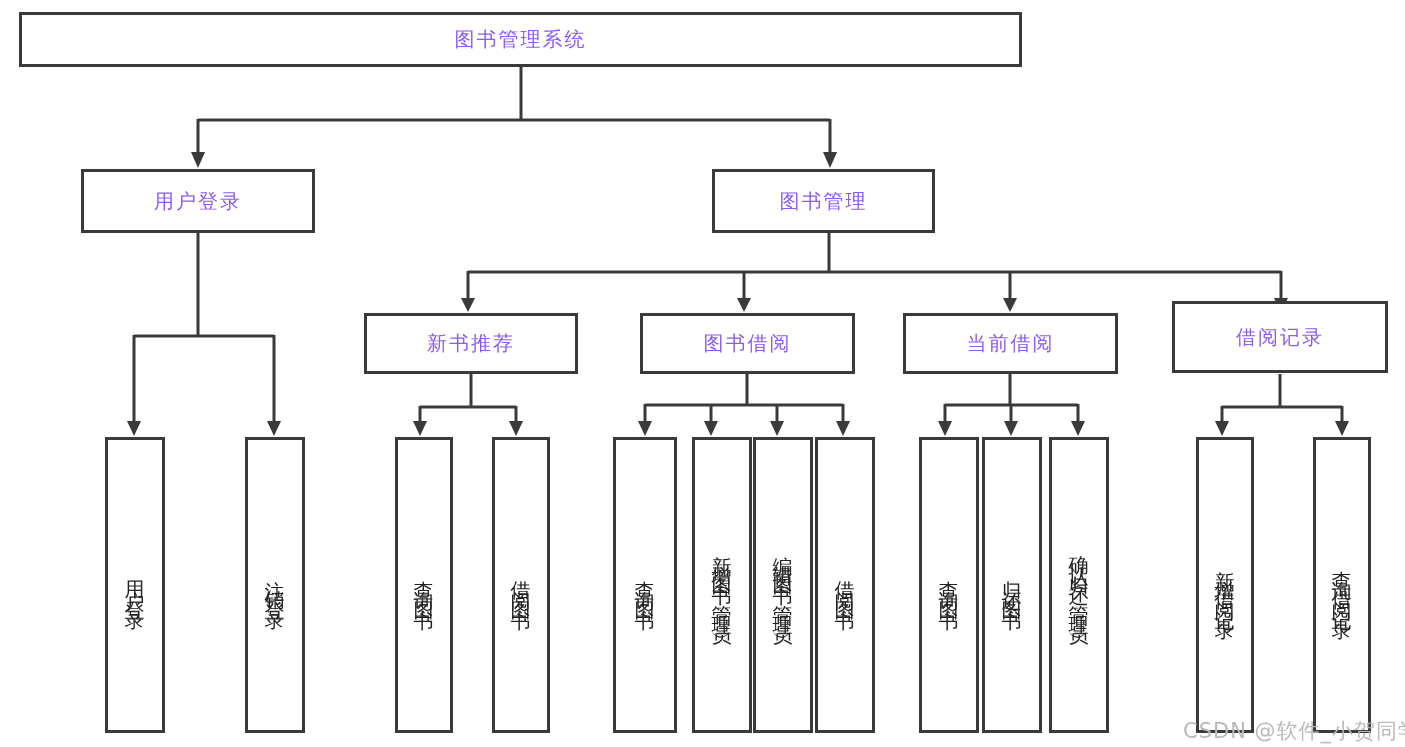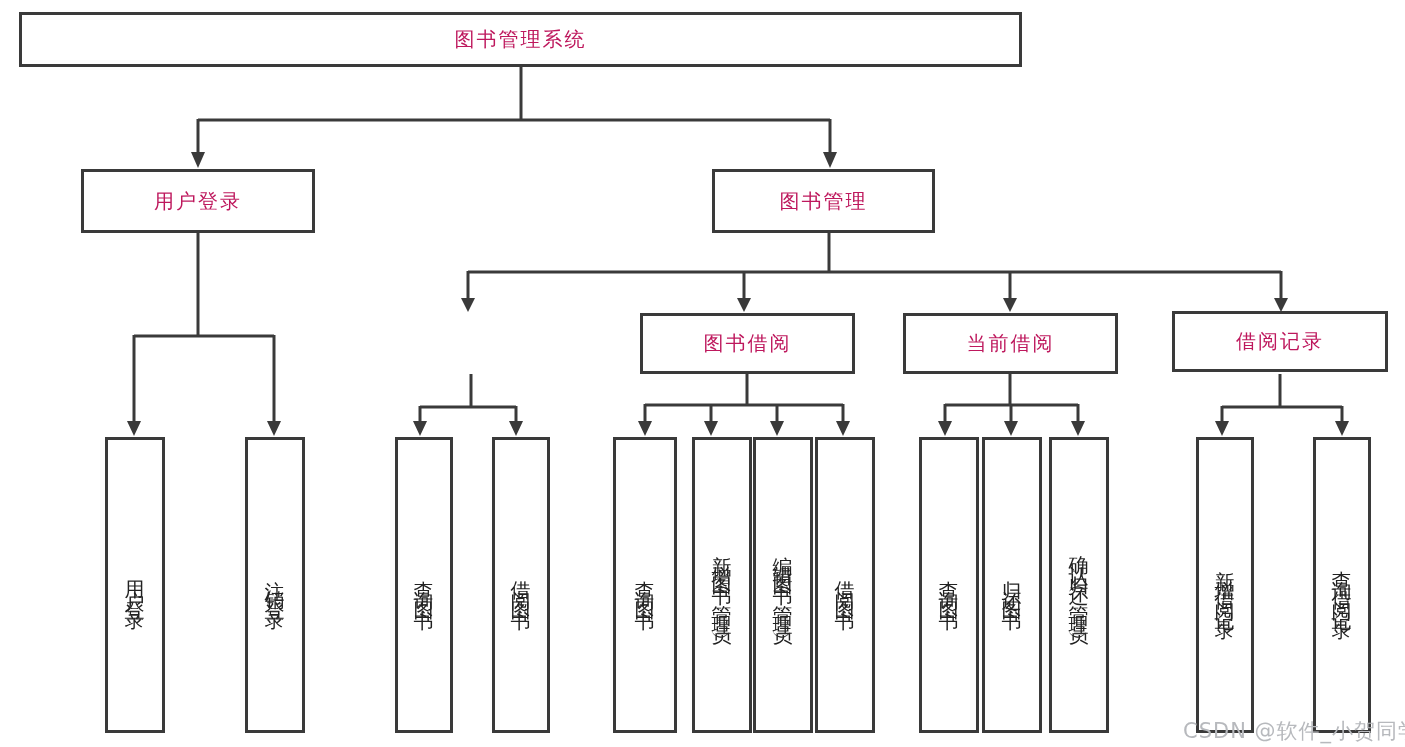--- a/index.html
+++ b/index.html
@@ -23,21 +23,21 @@
     pointer-events: none;
   }
   .node {
     position: absolute;
     box-sizing: border-box;
     border: 3px solid #3a3a3a;
     background: #ffffff;
     display: flex;
     align-items: center;
     justify-content: center;
-    color: #be185d;
+    color: #8b5cf6;
     font-size: 20px;
     letter-spacing: 2px;
     white-space: nowrap;
   }
   .leaf {
     position: absolute;
     box-sizing: border-box;
     border: 3px solid #3a3a3a;
     background: #ffffff;
     width: 60px;
@@ -135,23 +135,24 @@
       <polygon points="1215,421 1229,421 1222,436"></polygon>
       <polygon points="1335,421 1349,421 1342,436"></polygon>
     </g>
   </svg>
 
   <div class="node" style="left:19px; top:12px; width:1003px; height:55px;">图书管理系统</div>
 
   <div class="node" style="left:81px; top:169px; width:234px; height:64px;">用户登录</div>
   <div class="node" style="left:712px; top:169px; width:223px; height:64px;">图书管理</div>
 
+  <div class="node" style="left:364px; top:313px; width:214px; height:61px;">新书推荐</div>
   <div class="node" style="left:903px; top:313px; width:215px; height:61px;">当前借阅</div>
   <div class="node" style="left:640px; top:313px; width:215px; height:61px;">图书借阅</div>
-  <div class="node" style="left:1172px; top:311px; width:216px; height:61px;">借阅记录</div>
+  <div class="node" style="left:1172px; top:301px; width:216px; height:72px;">借阅记录</div>
 
   <div class="leaf" style="left:105px;">用户登录</div>
   <div class="leaf" style="left:245px;">注销登录</div>
 
   <div class="leaf" style="left:395px; width:58px;">查询图书</div>
   <div class="leaf" style="left:492px; width:58px;">借阅图书</div>
 
   <div class="leaf" style="left:613px; width:64px;">查询图书</div>
   <div class="leaf" style="left:692px;">新增图书（管理员）</div>
   <div class="leaf" style="left:753px;">编辑图书（管理员）</div>

